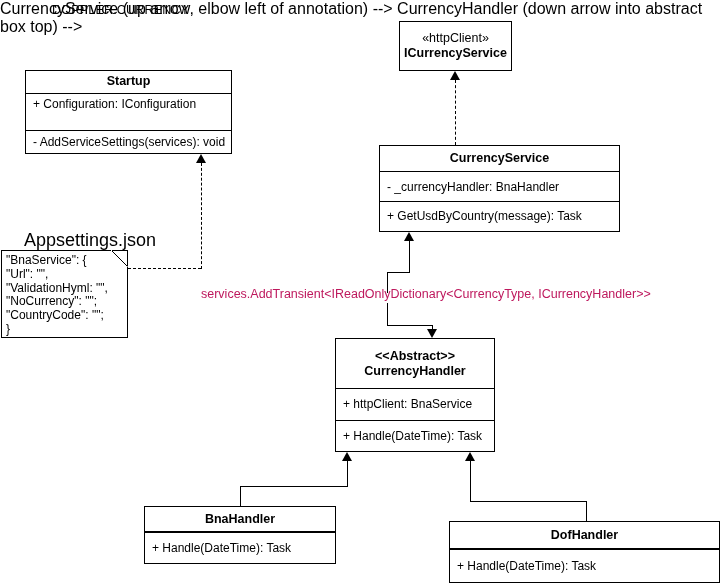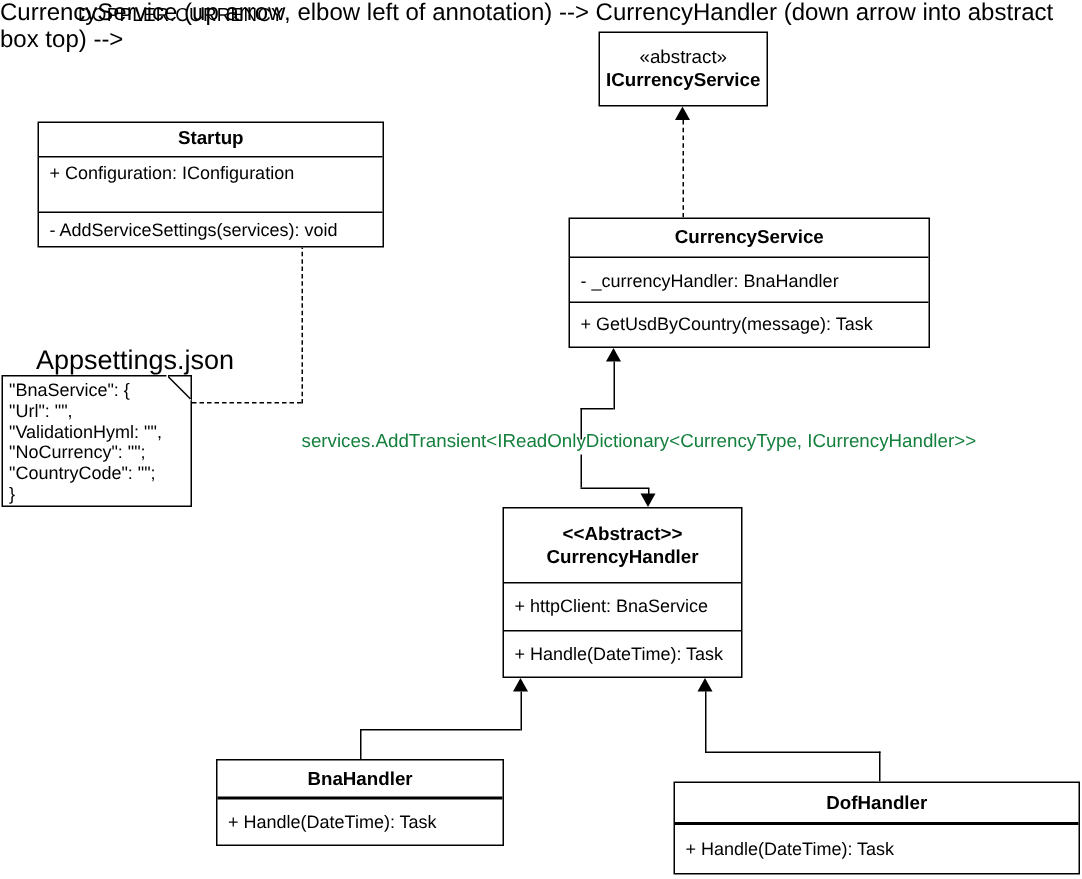--- a/index.html
+++ b/index.html
@@ -104,21 +104,21 @@
     top: 3px;
     font-size: 12px;
     line-height: 13.8px;
     color: #000000;
     white-space: pre;
   }
   
   .annotation {
     position: absolute;
     font-size: 12.5px;
-    color: #15803d;
+    color: #be185d;
     white-space: nowrap;
   }
   
   .conn {
     position: absolute;
     background: #000000;
     z-index: 2;
   }
   .conn.h { height: 1px; }
   .conn.v { width: 1px; }
@@ -157,27 +157,27 @@
 <body>
 
 <div id="canvas">
 
   
   <div class="diagram-title">DOPPLER.CURRENCY</div>
 
   
   <div class="uml-box" style="left:399px; top:21px; width:113px; height:50px;">
     <div class="uml-header iface" style="height:100%;">
-      <span class="uml-stereotype">«abstract»</span>
+      <span class="uml-stereotype">«httpClient»</span>
       <span>ICurrencyService</span>
     </div>
   </div>
 
   
-  <div class="uml-box" style="left:25px; top:81px; width:231px; height:84px;">
+  <div class="uml-box" style="left:25px; top:70px; width:207px; height:84px;">
     <div class="uml-header" style="height:27px;">
       <span>Startup</span>
     </div>
     <div class="uml-compartment" style="height:28px;">+ Configuration: IConfiguration</div>
     <div class="uml-compartment" style="height:29px;margin-top:16px;">- AddServiceSettings(services): void</div>
   </div>
 
   
   <div class="uml-box" style="left:335px; top:145px; width:241px; height:87px;margin-left:44px;">
     <div class="uml-header" style="height:26px;">

